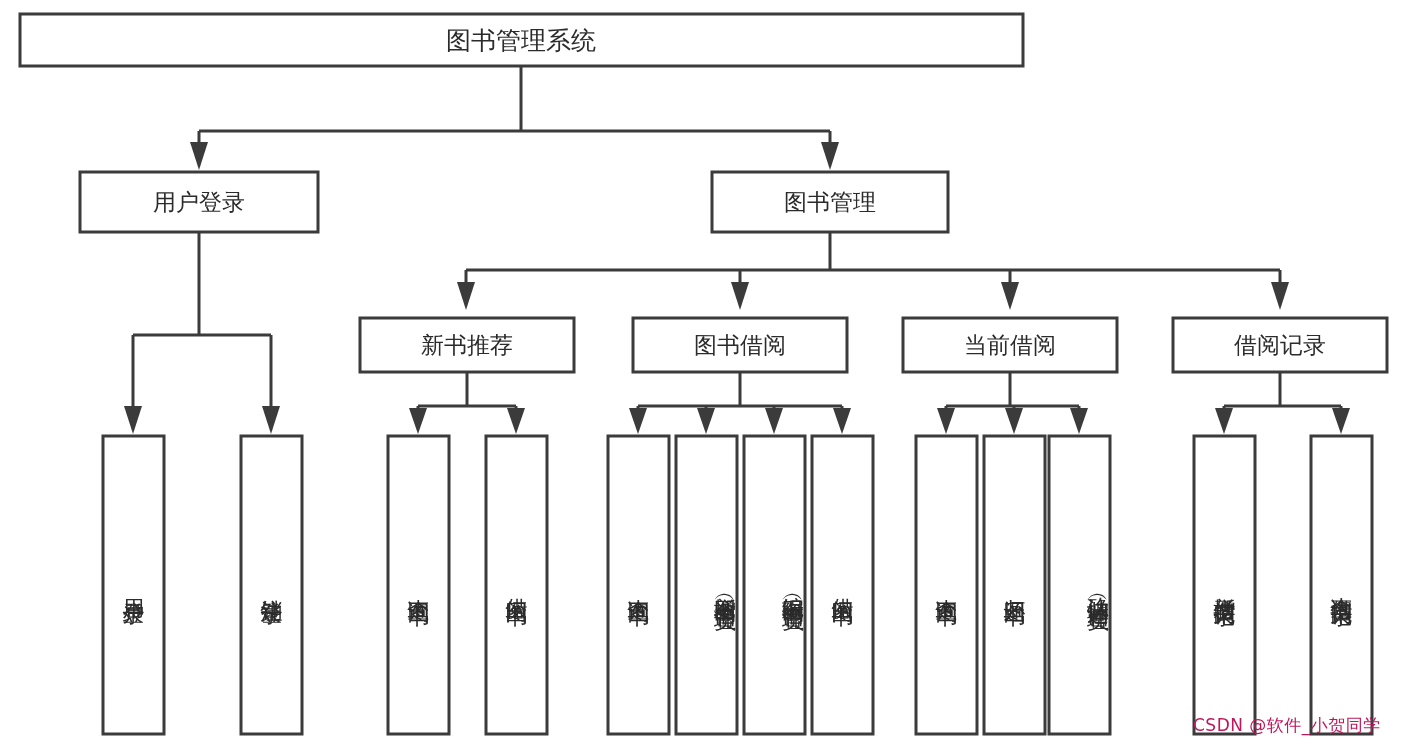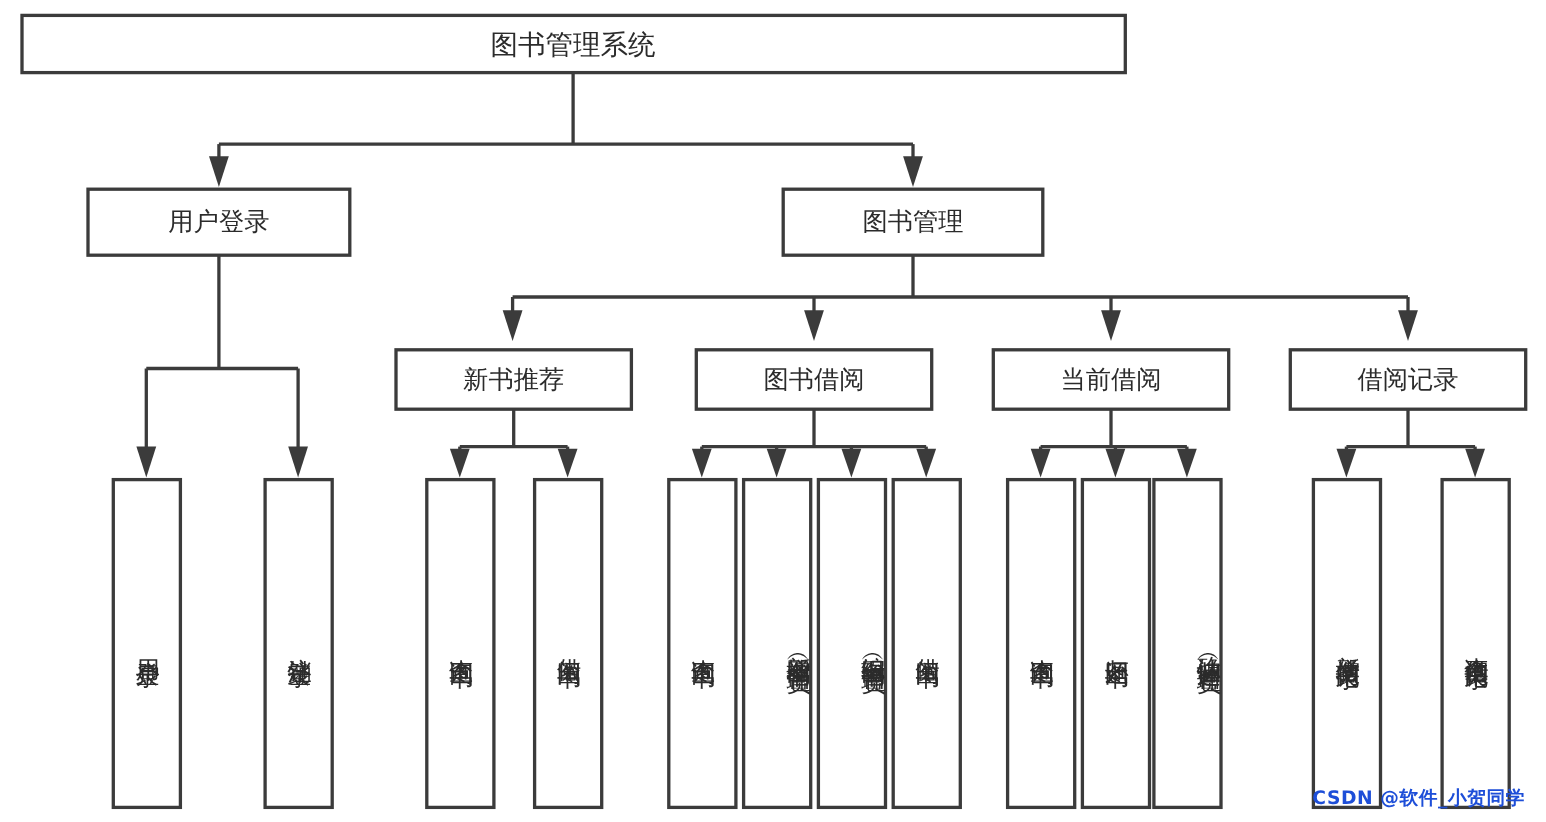--- a/index.html
+++ b/index.html
@@ -73,24 +73,23 @@
     white-space: nowrap;
     pointer-events: auto;
     box-sizing: border-box;
   }
   .watermark {
     position: absolute;
     left: 1193px;
     top: 714px;
     font-family: "DejaVu Sans", "Liberation Sans", sans-serif;
     font-size: 17px;
-    color: #1d4ed8;
+    color: #be185d;
     white-space: nowrap;
     letter-spacing: 0.5px;
-    font-weight: bold;
   }
 </style>
 </head>
 <body>
 
 <div id="diagram-root">
 
   <svg class="diagram-canvas" viewBox="0 0 1405 747" xmlns="http://www.w3.org/2000/svg">
 
     <g>

